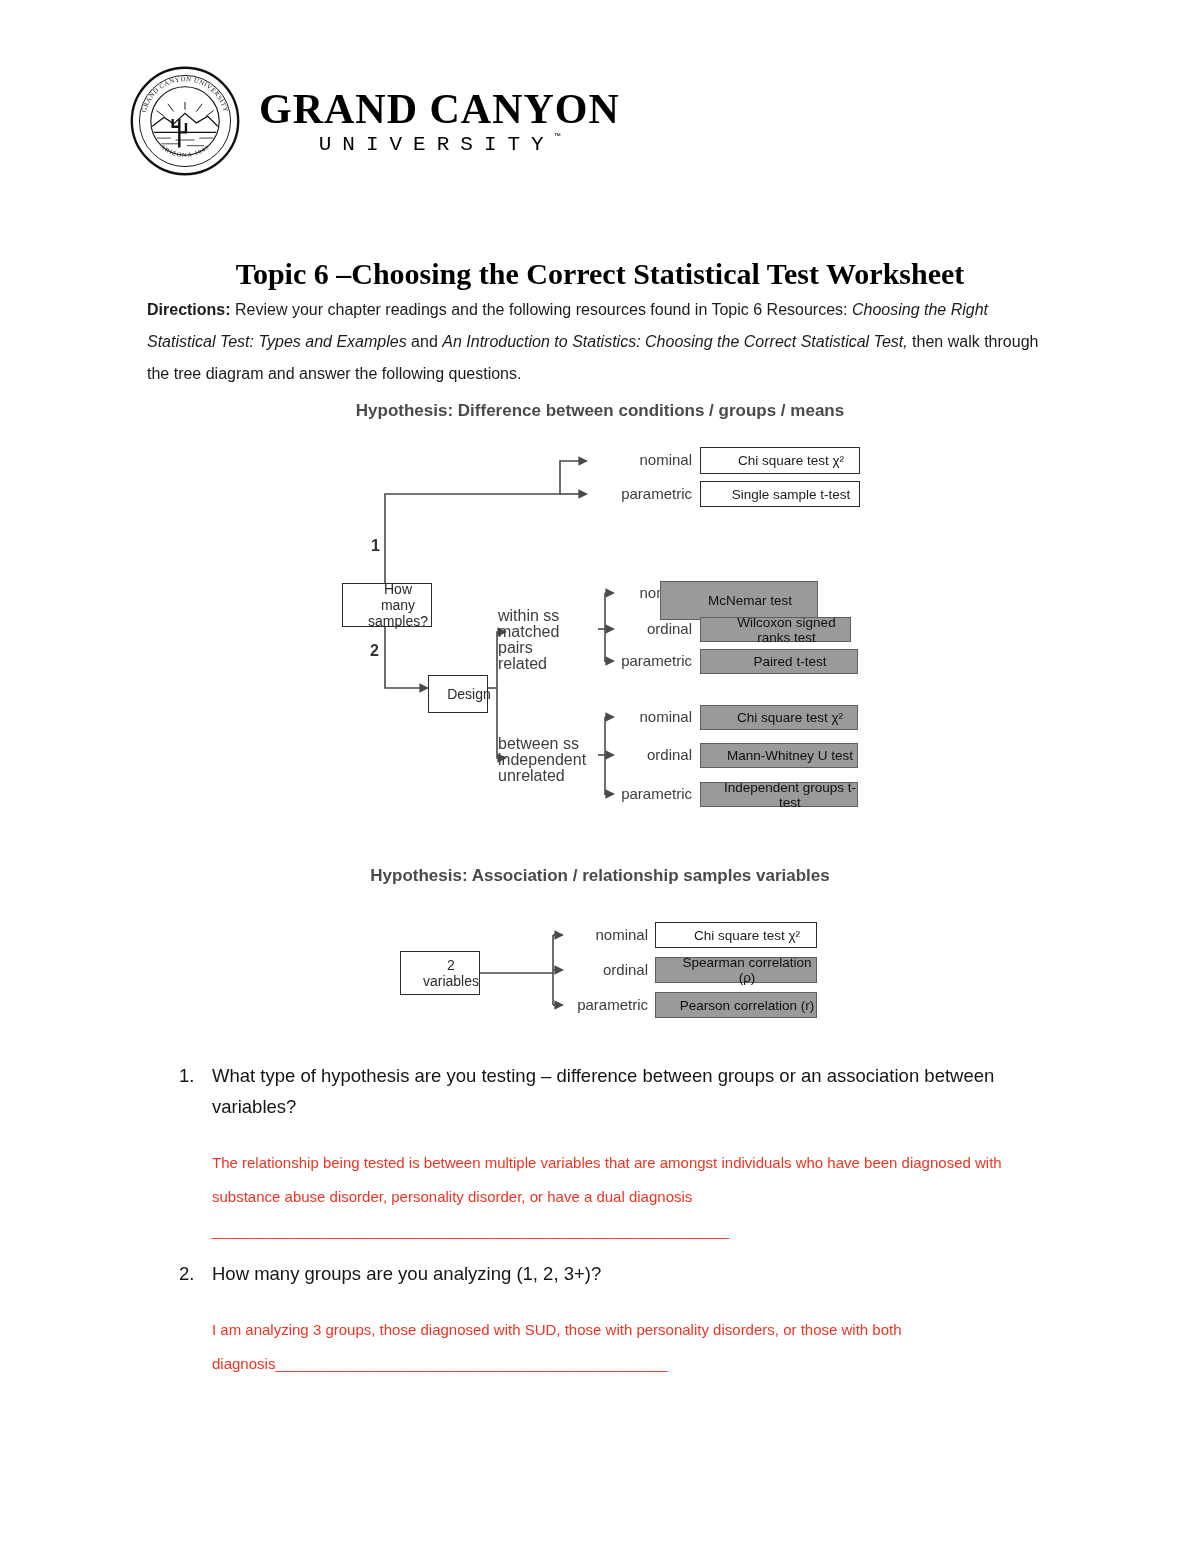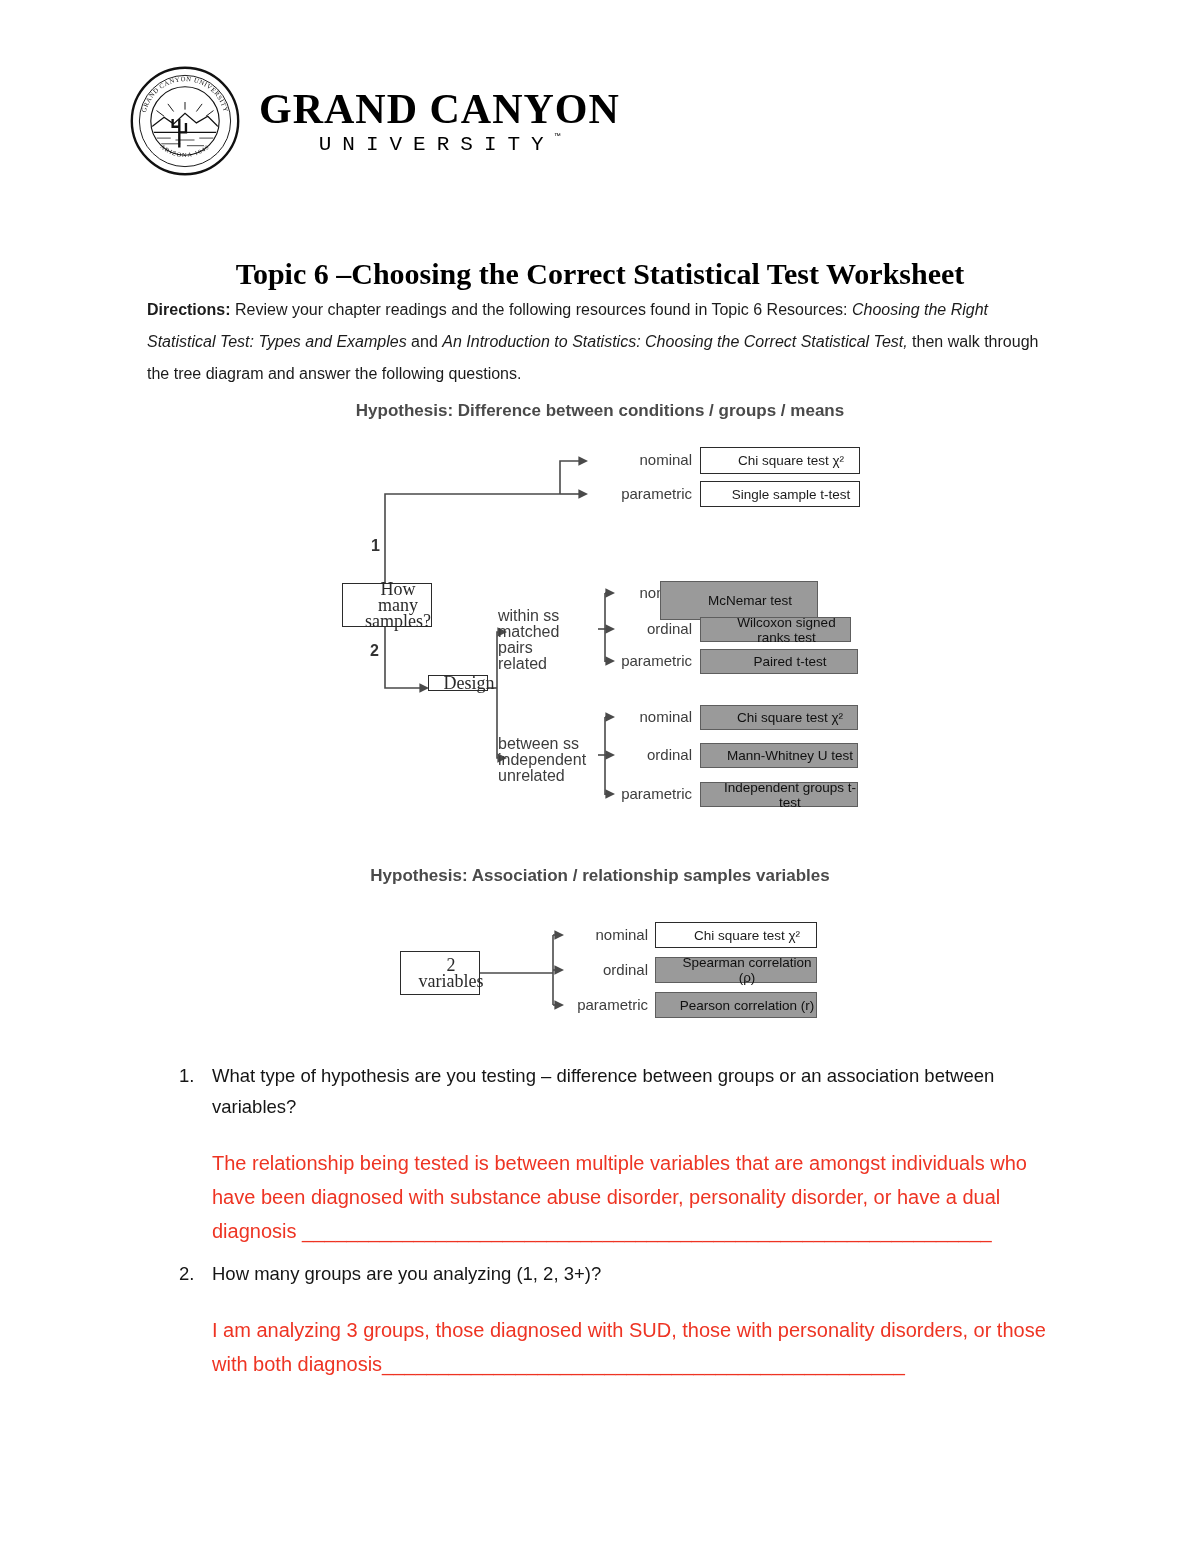--- a/index.html
+++ b/index.html
@@ -35,29 +35,29 @@
             font-size:17px; font-weight:600; color:#4a4a4a; }
   .lbl { position:absolute; color:#3d3d3d; }
   .cond { font-size:15px; text-align:right; }
   .num  { font-size:16px; font-weight:700; color:#333; }
   .group{ font-size:16px; line-height:16px; text-align:left; white-space:pre-line; }
   .box  { position:absolute; display:flex; align-items:center; justify-content:center;
           box-sizing:border-box; font-size:13.5px; text-align:center;padding-left:22px; }
   .box.white { background:#fff; border:1px solid #2b2b2b; color:#1c1c1c; }
   .box.gray  { background:#9a9a9a; border:1px solid #5e5e5e; color:#101010; }
   .box.node  { background:#fff; border:1px solid #2b2b2b; color:#2a2a2a;
-               font-size:18px; line-height:16px; white-space:pre-line;font-family:Liberation Serif, serif; }
+               font-size:14px; line-height:16px; white-space:pre-line; }
 
   
   .question { position:absolute; display:flex; font-size:18.5px; line-height:31px; color:#151515; }
   .qnum { width:33px; flex:none; }
   .qtext { flex:1; }
   .q1 { left:179px; top:1060px; width:885px; }
   .q2 { left:179px; top:1258px; width:885px; }
-  .answer { position:absolute; left:212px; width:842px; font-size:20px; line-height:34px;
+  .answer { position:absolute; left:212px; width:842px; font-size:15px; line-height:34px;
             color:#ee3423; overflow-wrap:break-word; }
   .a1 { top:1146px; }
   .a2 { top:1313px; }
 </style>
 </head>
 <body>
 
 <div class="page">
 
   <div class="logo">
@@ -127,21 +127,21 @@
     <div class="lbl num" style="left:371px;top:142px">1</div>
     <div class="lbl cond" style="left:612px;top:56px;width:80px">nominal</div>
     <div class="box white" style="left:700px;top:52px;width:160px;height:27px">Chi square test χ²</div>
     <div class="lbl cond" style="left:612px;top:90px;width:80px">parametric</div>
     <div class="box white" style="left:700px;top:86px;width:160px;height:26px">Single sample t-test</div>
 
     <div class="box node" style="left:342px;top:188px;width:90px;height:44px">How many
 samples?</div>
 
     <div class="lbl num" style="left:370px;top:247px">2</div>
-    <div class="box node" style="left:428px;top:280px;width:60px;height:16px">Design</div>
+    <div class="box node" style="left:428px;top:280px;width:60px;height:38px">Design</div>
 
     <div class="lbl group" style="left:498px;top:213px;width:100px">within ss
 matched pairs
 related</div>
     <div class="lbl cond" style="left:612px;top:189px;width:80px">nominal</div>
     <div class="box gray" style="left:660px;top:186px;width:158px;height:39px">McNemar test</div>
     <div class="lbl cond" style="left:612px;top:225px;width:80px">ordinal</div>
     <div class="box gray" style="left:700px;top:222px;width:151px;height:25px">Wilcoxon signed ranks test</div>
     <div class="lbl cond" style="left:612px;top:257px;width:80px">parametric</div>
     <div class="box gray" style="left:700px;top:254px;width:158px;height:25px">Paired t-test</div>

